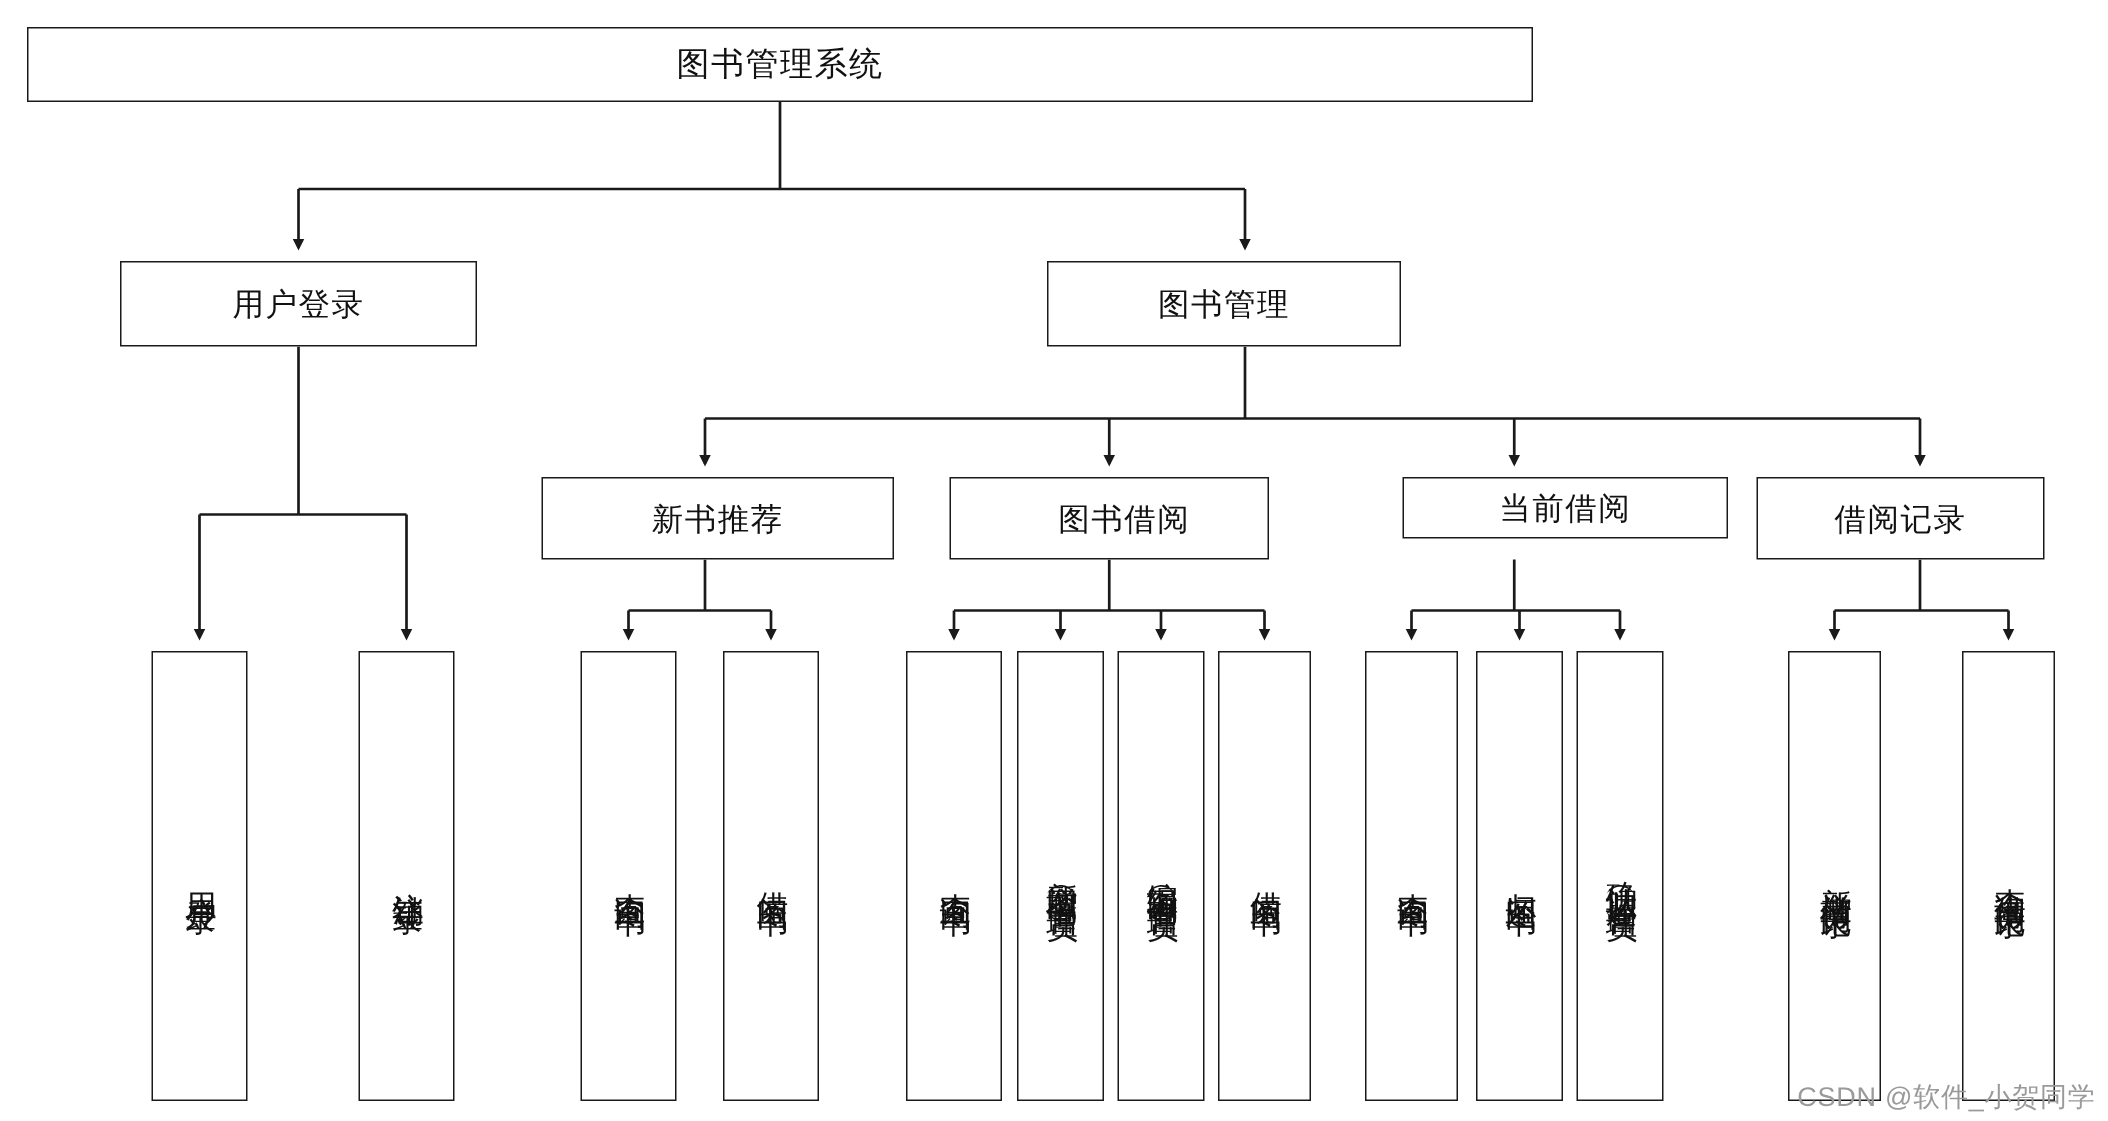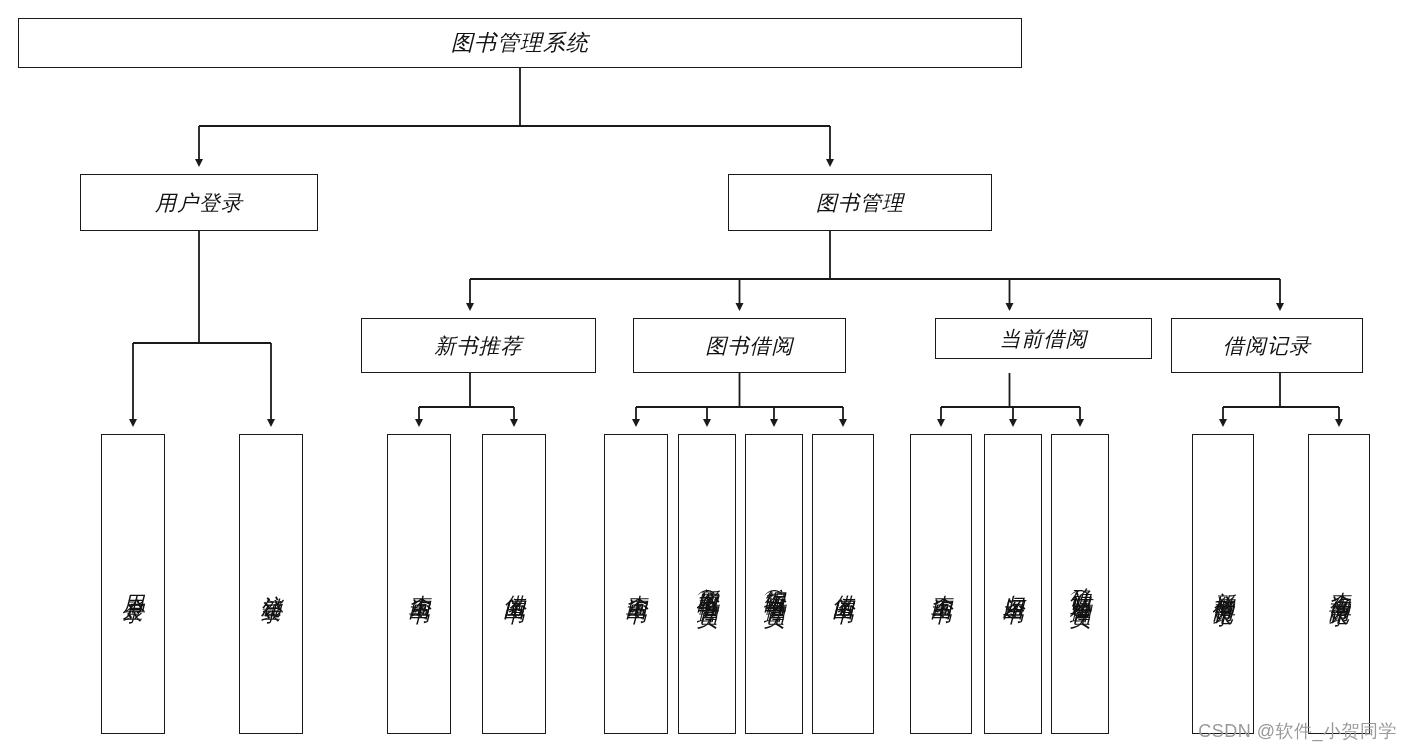--- a/index.html
+++ b/index.html
@@ -21,21 +21,20 @@
   .node {
     position: absolute;
     box-sizing: border-box;
     border: 1.6px solid #1a1a1a;
     background: #ffffff;
     display: flex;
     align-items: center;
     justify-content: center;
     text-align: left;
     color: #111111;
-    font-style: italic;
   }
   .node.h {
     font-size: 21px;
     letter-spacing: 1px;
   }
   .node.v {
     writing-mode: vertical-rl;
     text-orientation: upright;
     font-size: 21px;
     letter-spacing: 3px;
@@ -106,21 +105,21 @@
         <path d="M1080,407 L1080,425" marker-end="url(#arrow)"></path>
         <path d="M1280,373 L1280,407"></path>
         <path d="M1223,407 L1339,407"></path>
         <path d="M1223,407 L1223,425" marker-end="url(#arrow)"></path>
         <path d="M1339,407 L1339,425" marker-end="url(#arrow)"></path>
       </g>
   </svg>
   <div id="node-layer">
       <div class="node h root" style="left: 18px; top: 18px; width: 1004px; height: 50px;">图书管理系统</div>
       <div class="node h" style="left: 80px; top: 174px; width: 238px; height: 57px;">用户登录</div>
-      <div class="node h" style="left: 728px; top: 174px; width: 264px; height: 57px;">图书管理</div>
+      <div class="node h" style="left: 698px; top: 174px; width: 236px; height: 57px;">图书管理</div>
       <div class="node h" style="left: 361px; top: 318px; width: 235px; height: 55px;">新书推荐</div>
       <div class="node h" style="left: 633px; top: 318px; width: 213px; height: 55px; padding-left: 20px;">图书借阅</div>
       <div class="node h" style="left: 935px; top: 318px; width: 217px; height: 41px;">当前借阅</div>
       <div class="node h" style="left: 1171px; top: 318px; width: 192px; height: 55px;">借阅记录</div>
       <div class="node v" style="left: 101px; top: 434px; width: 64px; height: 300px;">用户登录</div>
       <div class="node v" style="left: 239px; top: 434px; width: 64px; height: 300px;">注销登录</div>
       <div class="node v" style="left: 387px; top: 434px; width: 64px; height: 300px;">查询图书</div>
       <div class="node v" style="left: 482px; top: 434px; width: 64px; height: 300px;">借阅图书</div>
       <div class="node v" style="left: 604px; top: 434px; width: 64px; height: 300px;">查询图书</div>
       <div class="node v" style="left: 678px; top: 434px; width: 58px; height: 300px;">新增图书（管理员）</div>

